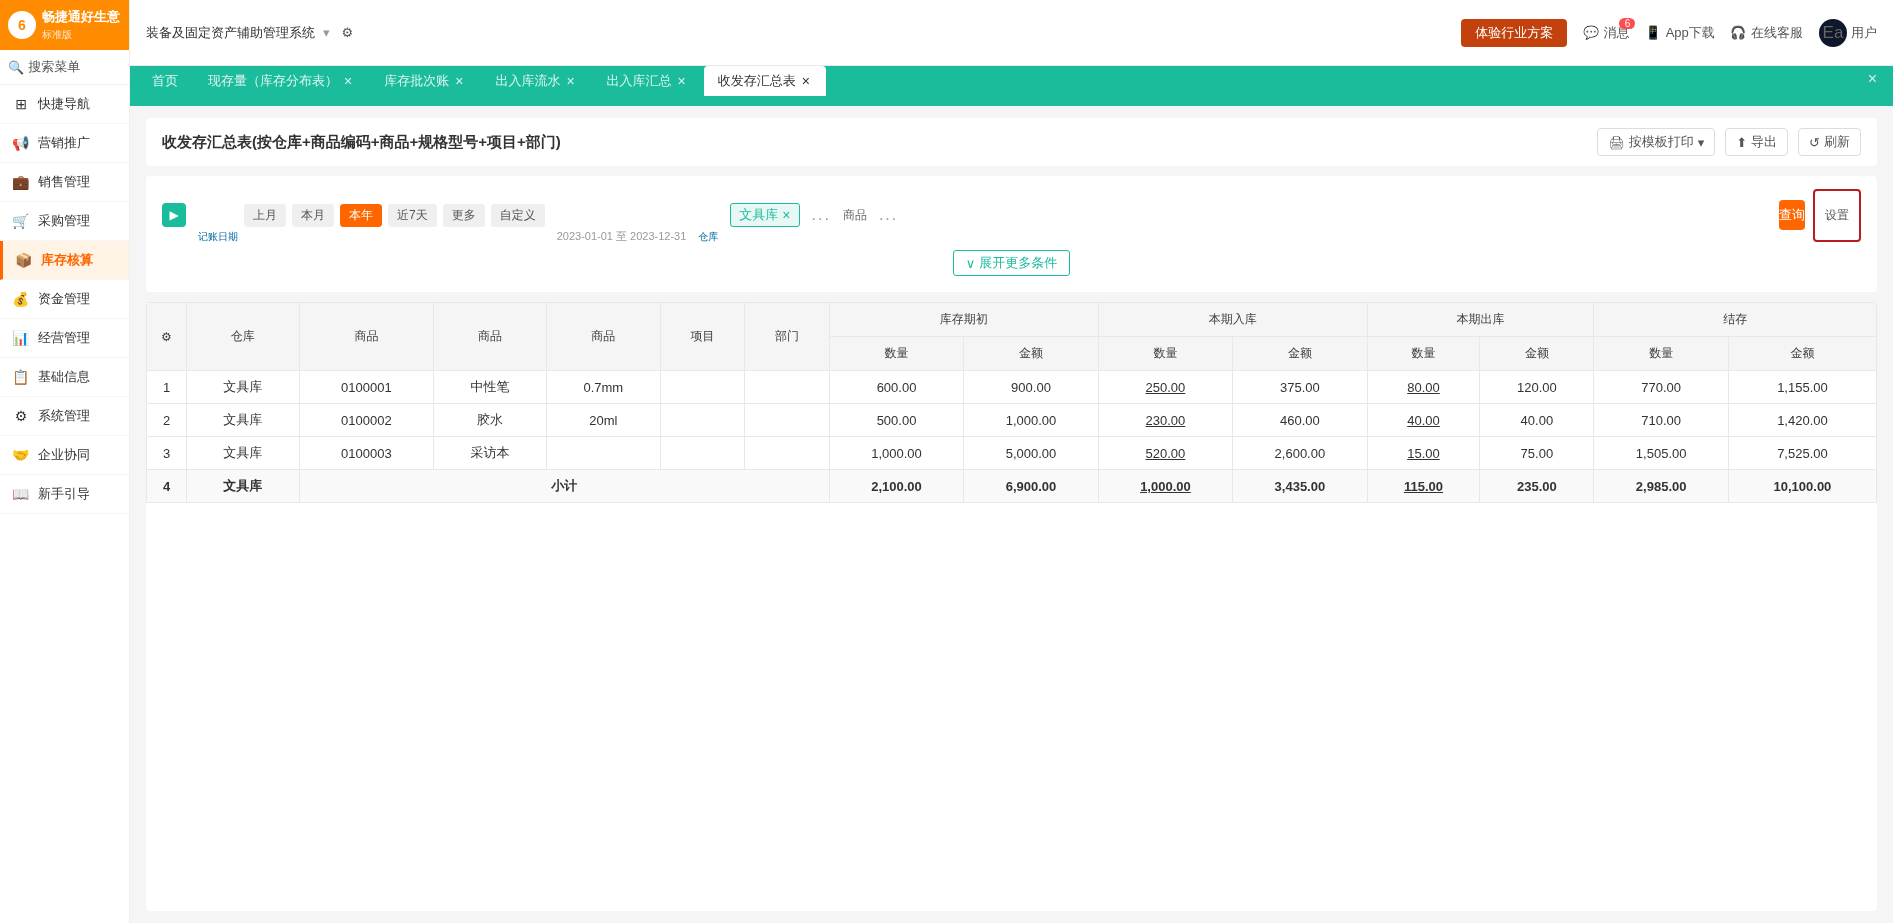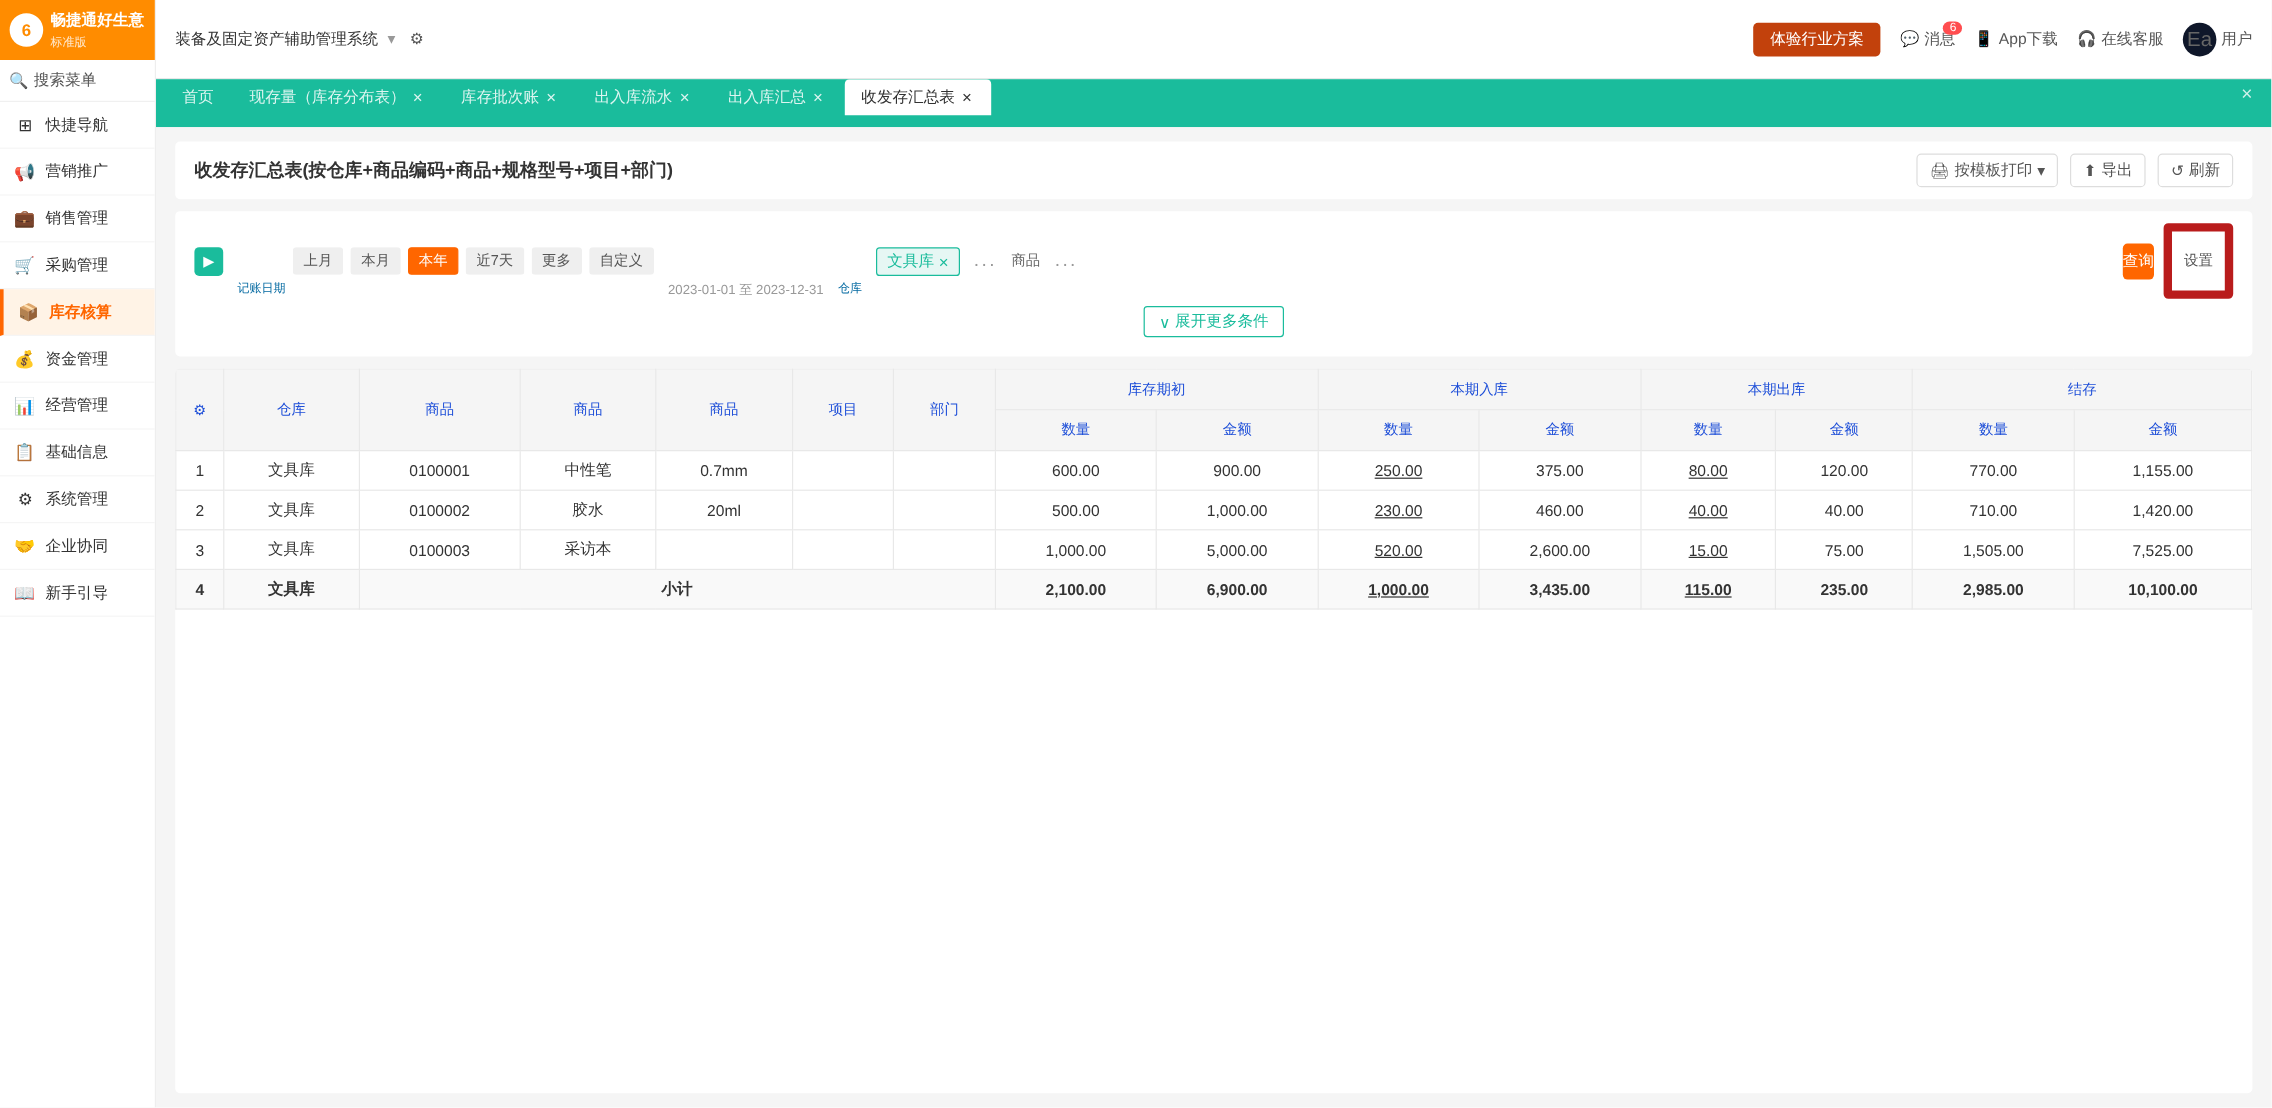--- a/index.html
+++ b/index.html
@@ -54,28 +54,28 @@
     .filter-group { display: flex; align-items: center; gap: 6px; }
     .filter-label { color: #0369a1; font-size: 10px; margin-top: 44px; }
     .date-btn { padding: 2px 8px; border-radius: 3px; cursor: pointer; font-size: 12px; color: #555; border: 1px solid transparent; }
     .date-btn.active { background: #ff6600; color: #fff; border-color: #ff6600; }
     .date-range { color: #999; font-size: 11px; margin-top: 2px; }
     .warehouse-tag { display: flex; align-items: center; gap: 4px; padding: 2px 8px; background: #e6f7f4; border: 1px solid #1abc9c; border-radius: 3px; color: #1abc9c; font-size: 12px; }
     .tag-close { cursor: pointer; color: #1abc9c; font-size: 14px; line-height: 1; }
     .goods-label { color: #666; font-size: 12px; }
     .filter-dots { color: #999; cursor: pointer; font-size: 16px; letter-spacing: 2px; }
     .query-btn { background: #ff6600; color: #fff; border: none; padding: 6px 0; border-radius: 4px; cursor: pointer; font-size: 13px; }
-    .set-btn { background: #fff; color: #555; border: 7px solid #b91c1c; padding: 16px 10px; border-radius: 4px; cursor: pointer; font-size: 12px; }
+    .set-btn { background: #fff; color: #555; border: 2px solid #b91c1c; padding: 16px 10px; border-radius: 4px; cursor: pointer; font-size: 12px; }
     .expand-row { display: flex; align-items: center; justify-content: center; padding: 6px; cursor: pointer; color: #1abc9c; font-size: 12px; }
     .expand-btn { display: flex; align-items: center; gap: 4px; padding: 3px 12px; border: 1px solid #1abc9c; border-radius: 3px; color: #1abc9c; cursor: pointer; font-size: 12px; background: #fff; }
 
     
     .table-container { background: #fff; border-radius: 4px; overflow: hidden; flex: 1; }
     table { width: 100%; border-collapse: collapse; }
-    th { background: #f5f5f5; color: #1d4ed8; font-weight: normal; padding: 8px 10px; text-align: center; border: 1px solid #e8e8e8; font-size: 12px; white-space: nowrap; }
+    th { background: #f5f5f5; color: #404040; font-weight: normal; padding: 8px 10px; text-align: center; border: 1px solid #e8e8e8; font-size: 12px; white-space: nowrap; }
     td { padding: 7px 10px; text-align: center; border: 1px solid #e8e8e8; color: #333; font-size: 13px; }
     .row-bold td { font-weight: bold; }
     .row-bold td:nth-child(2) { font-weight: bold; color: #333; }
     .link-underline { text-decoration: underline; color: #333; cursor: pointer; }
     .settings-icon-cell { background: #f5f5f5; border: 1px solid #e8e8e8; }
     .th-group { text-align: center; border: 1px solid #e8e8e8; }
     .col-number { width: 40px; }
 
     
     .footer-bar { background: #fafafa; border-top: 1px solid #e8e8e8; padding: 8px 16px; display: flex; align-items: center; }

